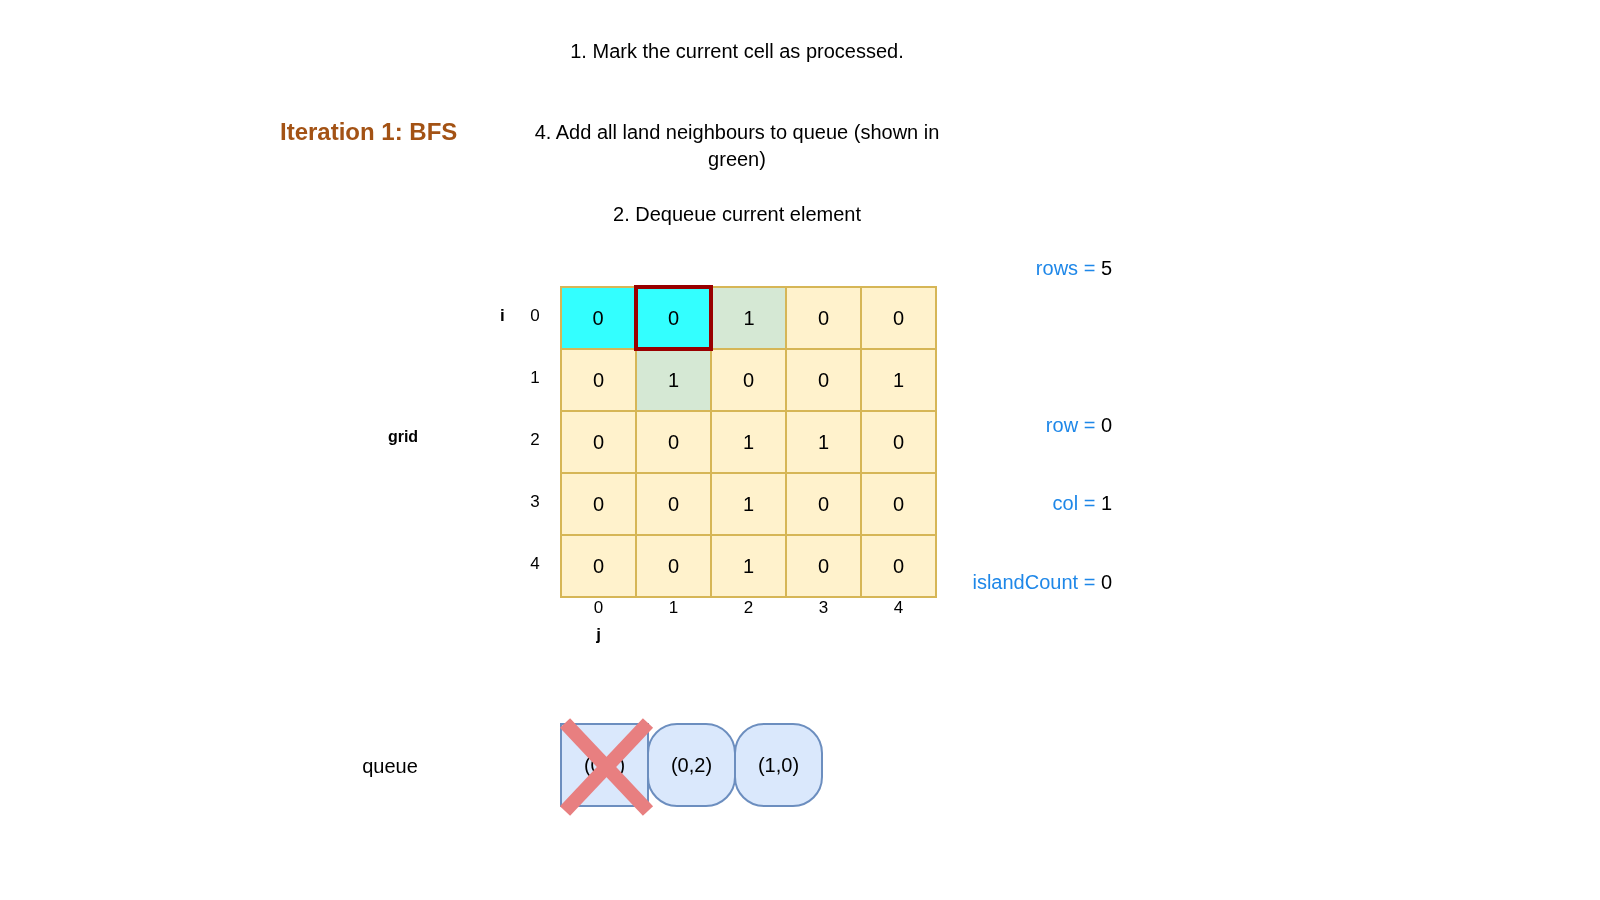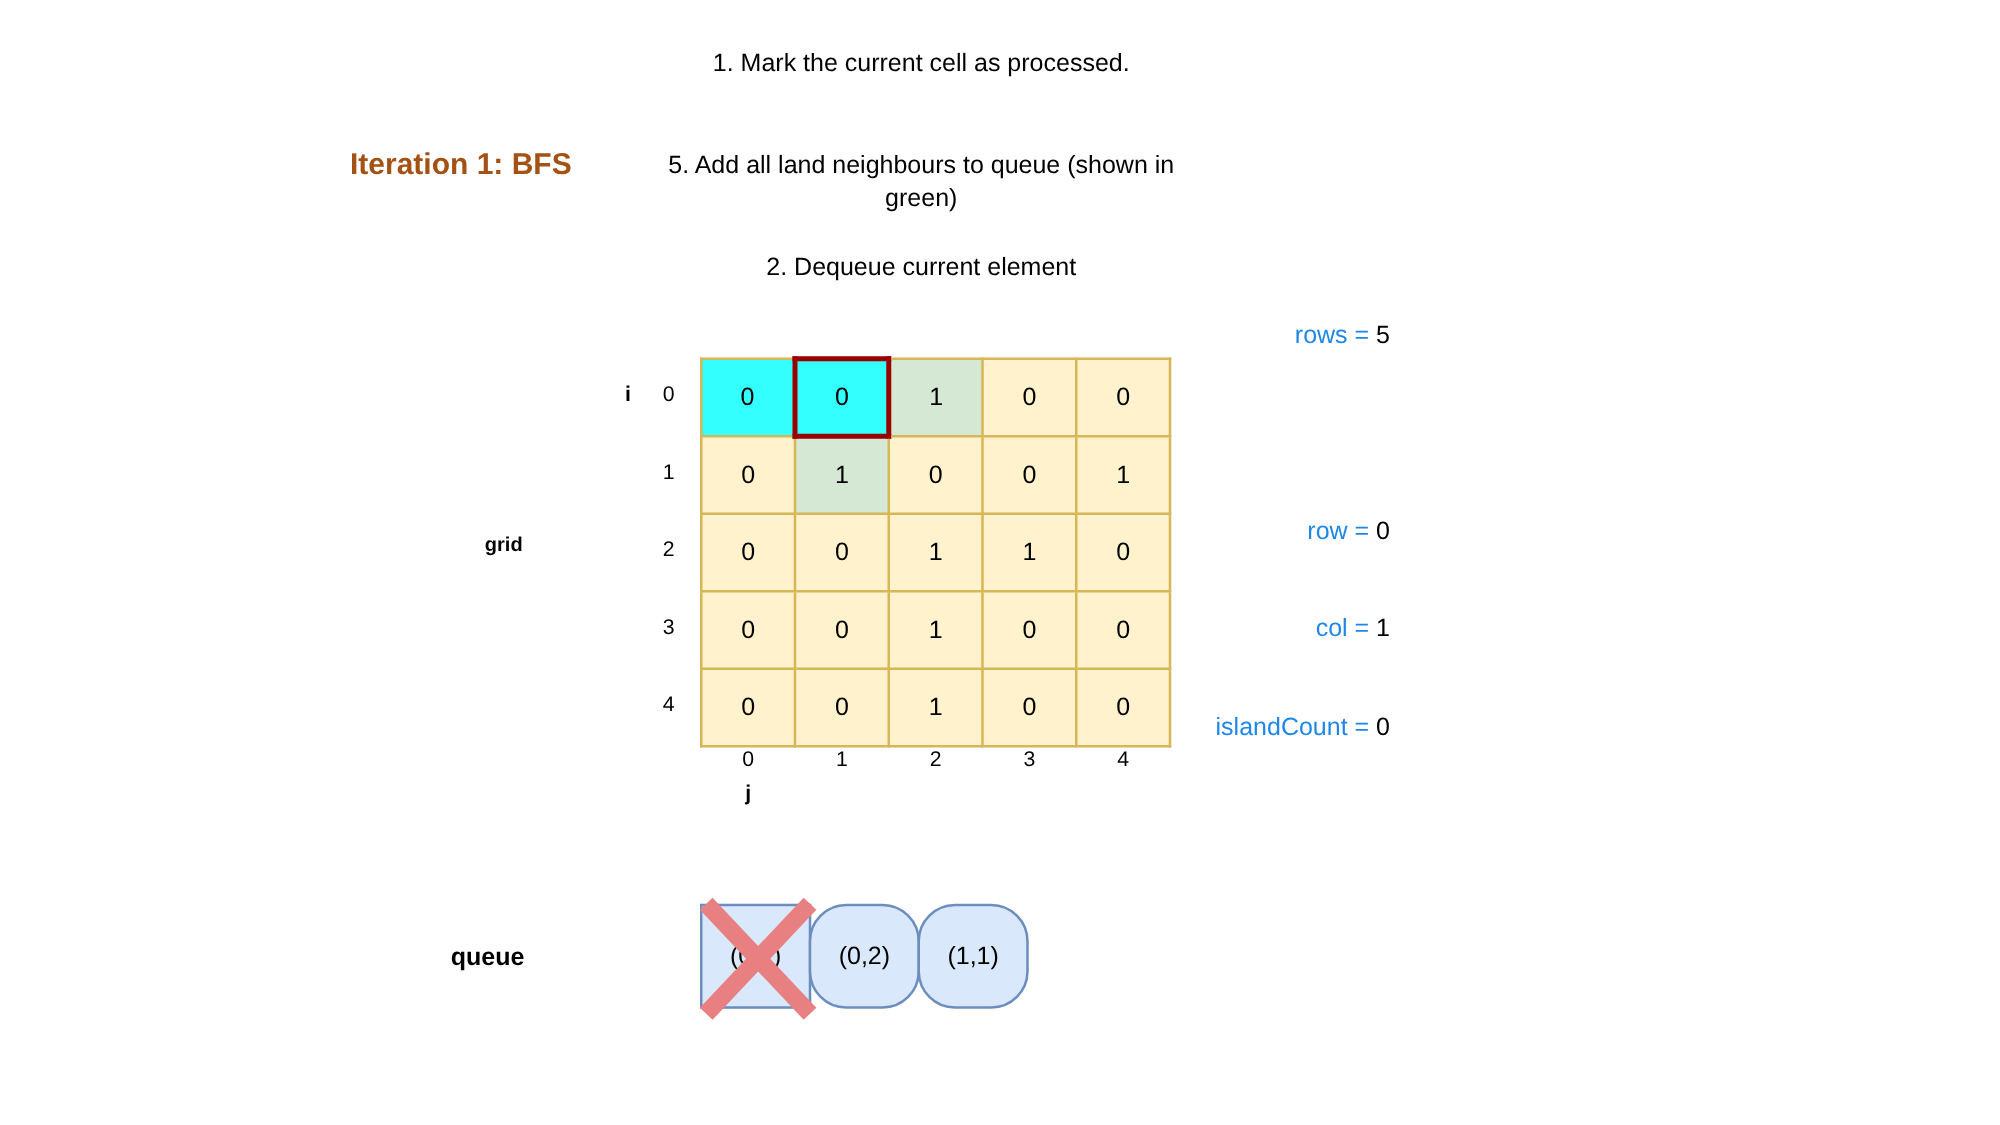--- a/index.html
+++ b/index.html
@@ -39,37 +39,37 @@
 
   
   .var-line { position:absolute; right:352px; width:420px; text-align:right;
               font-size:20px; font-weight:normal; white-space:pre; }
   .v0{top:257px} .v1{top:335px} .v2{top:414px} .v3{top:492px} .v4{top:571px}
   .var-name  { color:var(--variable-blue,#1E87E8); }
   .var-value { color:#000; }
 
   
   .queue-word { position:absolute; left:340px; top:755px; width:100px; text-align:center;
-                font-size:20px; font-weight:bold; }
+                font-size:20px; font-weight:normal; }
   .queue { position:absolute; left:560px; top:723px; display:flex; }
   .queue-cell { position:relative; width:89px; height:84px;
                 border:2px solid var(--queue-border,#6C8EBF);
                 background:var(--queue-fill,#DAE8FC);
                 display:flex; align-items:center; justify-content:center; font-size:20px; }
   .queue-cell + .queue-cell { margin-left:-2px;border-radius:30px; }
   .x-mark { position:absolute; left:-8px; top:-9px; overflow:visible; pointer-events:none; }
   .x-mark line { stroke:var(--x-mark,#E87F80); stroke-width:14; stroke-linecap:butt; }
 </style>
 </head>
 <body>
 
 <div class="canvas">
 
   <div class="step step1">1. Mark the current cell as processed.</div>
-  <div class="step step2">5. Add all land neighbours to queue (shown in green)</div>
+  <div class="step step2">4. Add all land neighbours to queue (shown in green)</div>
   <div class="step step3">2. Dequeue current element</div>
 
   <div class="iteration">Iteration 1: BFS</div>
 
   <div class="grid-word">grid</div>
   <div class="axis-i">i</div>
   <div class="row-label rl0">0</div>
   <div class="row-label rl1">1</div>
   <div class="row-label rl2">2</div>
   <div class="row-label rl3">3</div>
@@ -133,17 +133,17 @@
       <span>(0,1)</span>
       <svg class="x-mark" width="105" height="102" viewBox="0 0 105 102">
         <line x1="11" y1="7" x2="94" y2="95"></line>
         <line x1="94" y1="7" x2="11" y2="95"></line>
       </svg>
     </div>
     <div class="queue-cell">
       <span>(0,2)</span>
     </div>
     <div class="queue-cell">
-      <span>(1,1)</span>
+      <span>(1,0)</span>
     </div>
   </div>
 
 </div>
 
 </body></html>

